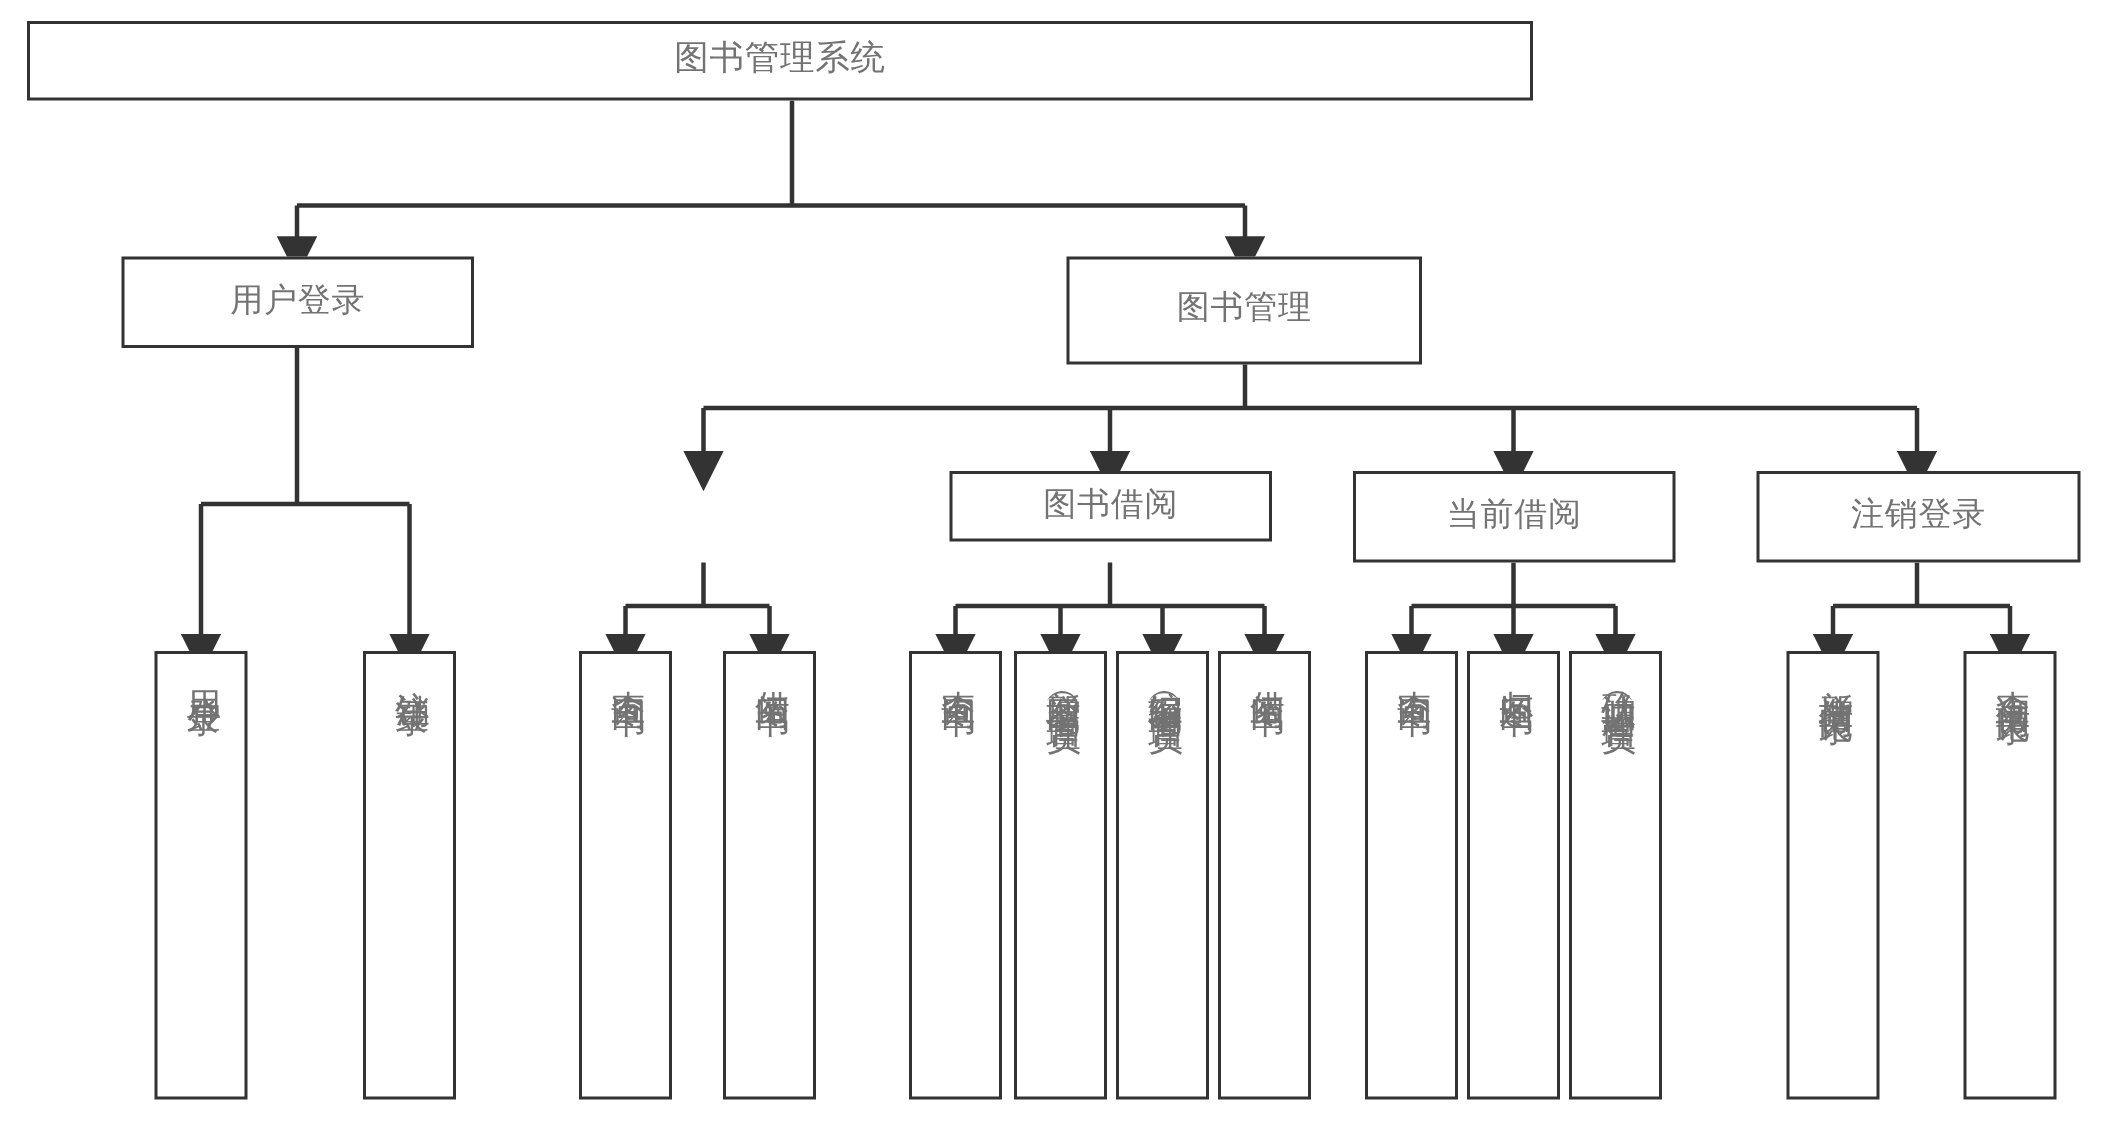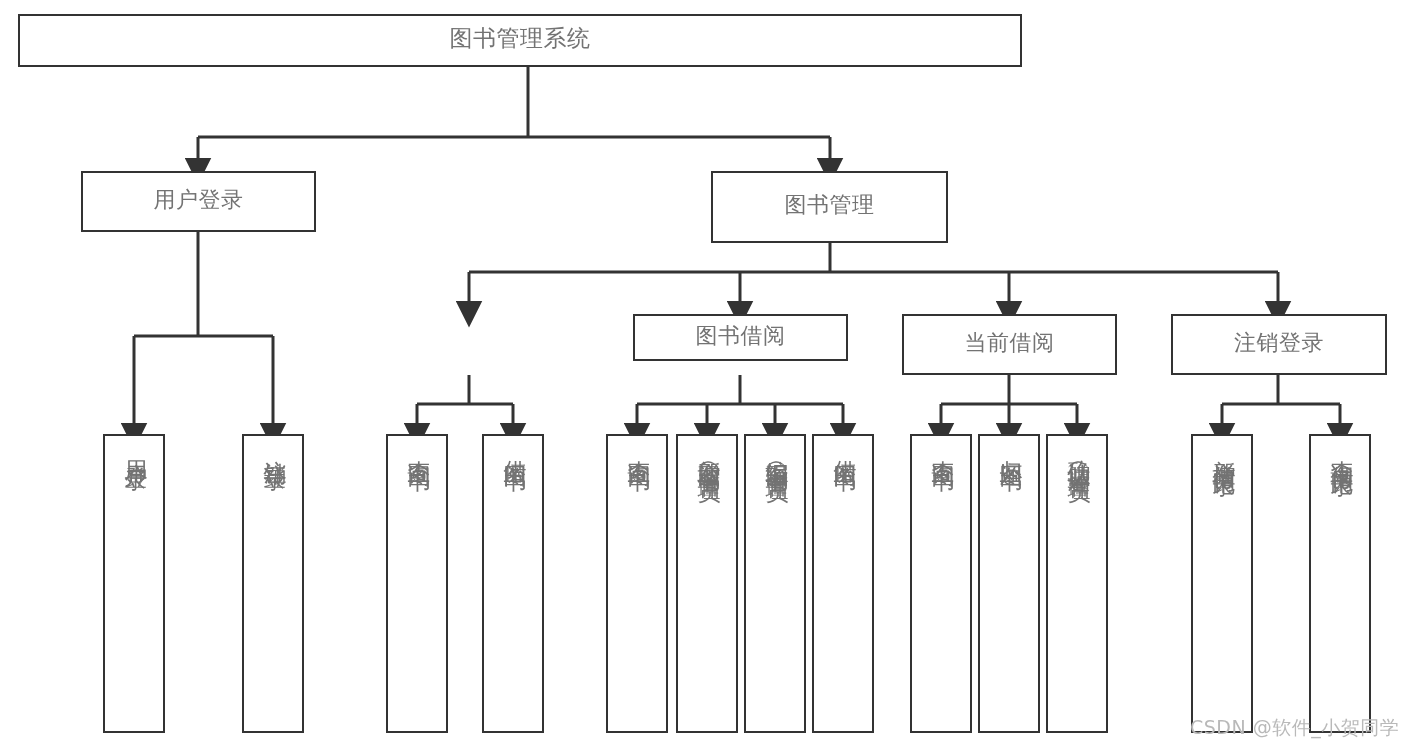--- a/index.html
+++ b/index.html
@@ -182,15 +182,14 @@
     <span class="label">确认归还（管理员）</span>
   </div>
 
   <div class="node vert" style="left:1191px; top:434px; width:62px; height:299px;">
     <span class="label">新增借阅记录</span>
   </div>
   <div class="node vert" style="left:1309px; top:434px; width:62px; height:299px;">
     <span class="label">查询借阅记录</span>
   </div>
 
-  <div class="watermark" style="left:1190px; top:715px;">CSDN @软件_小贺同学</div>
 
 </div>
 
 </body></html>

